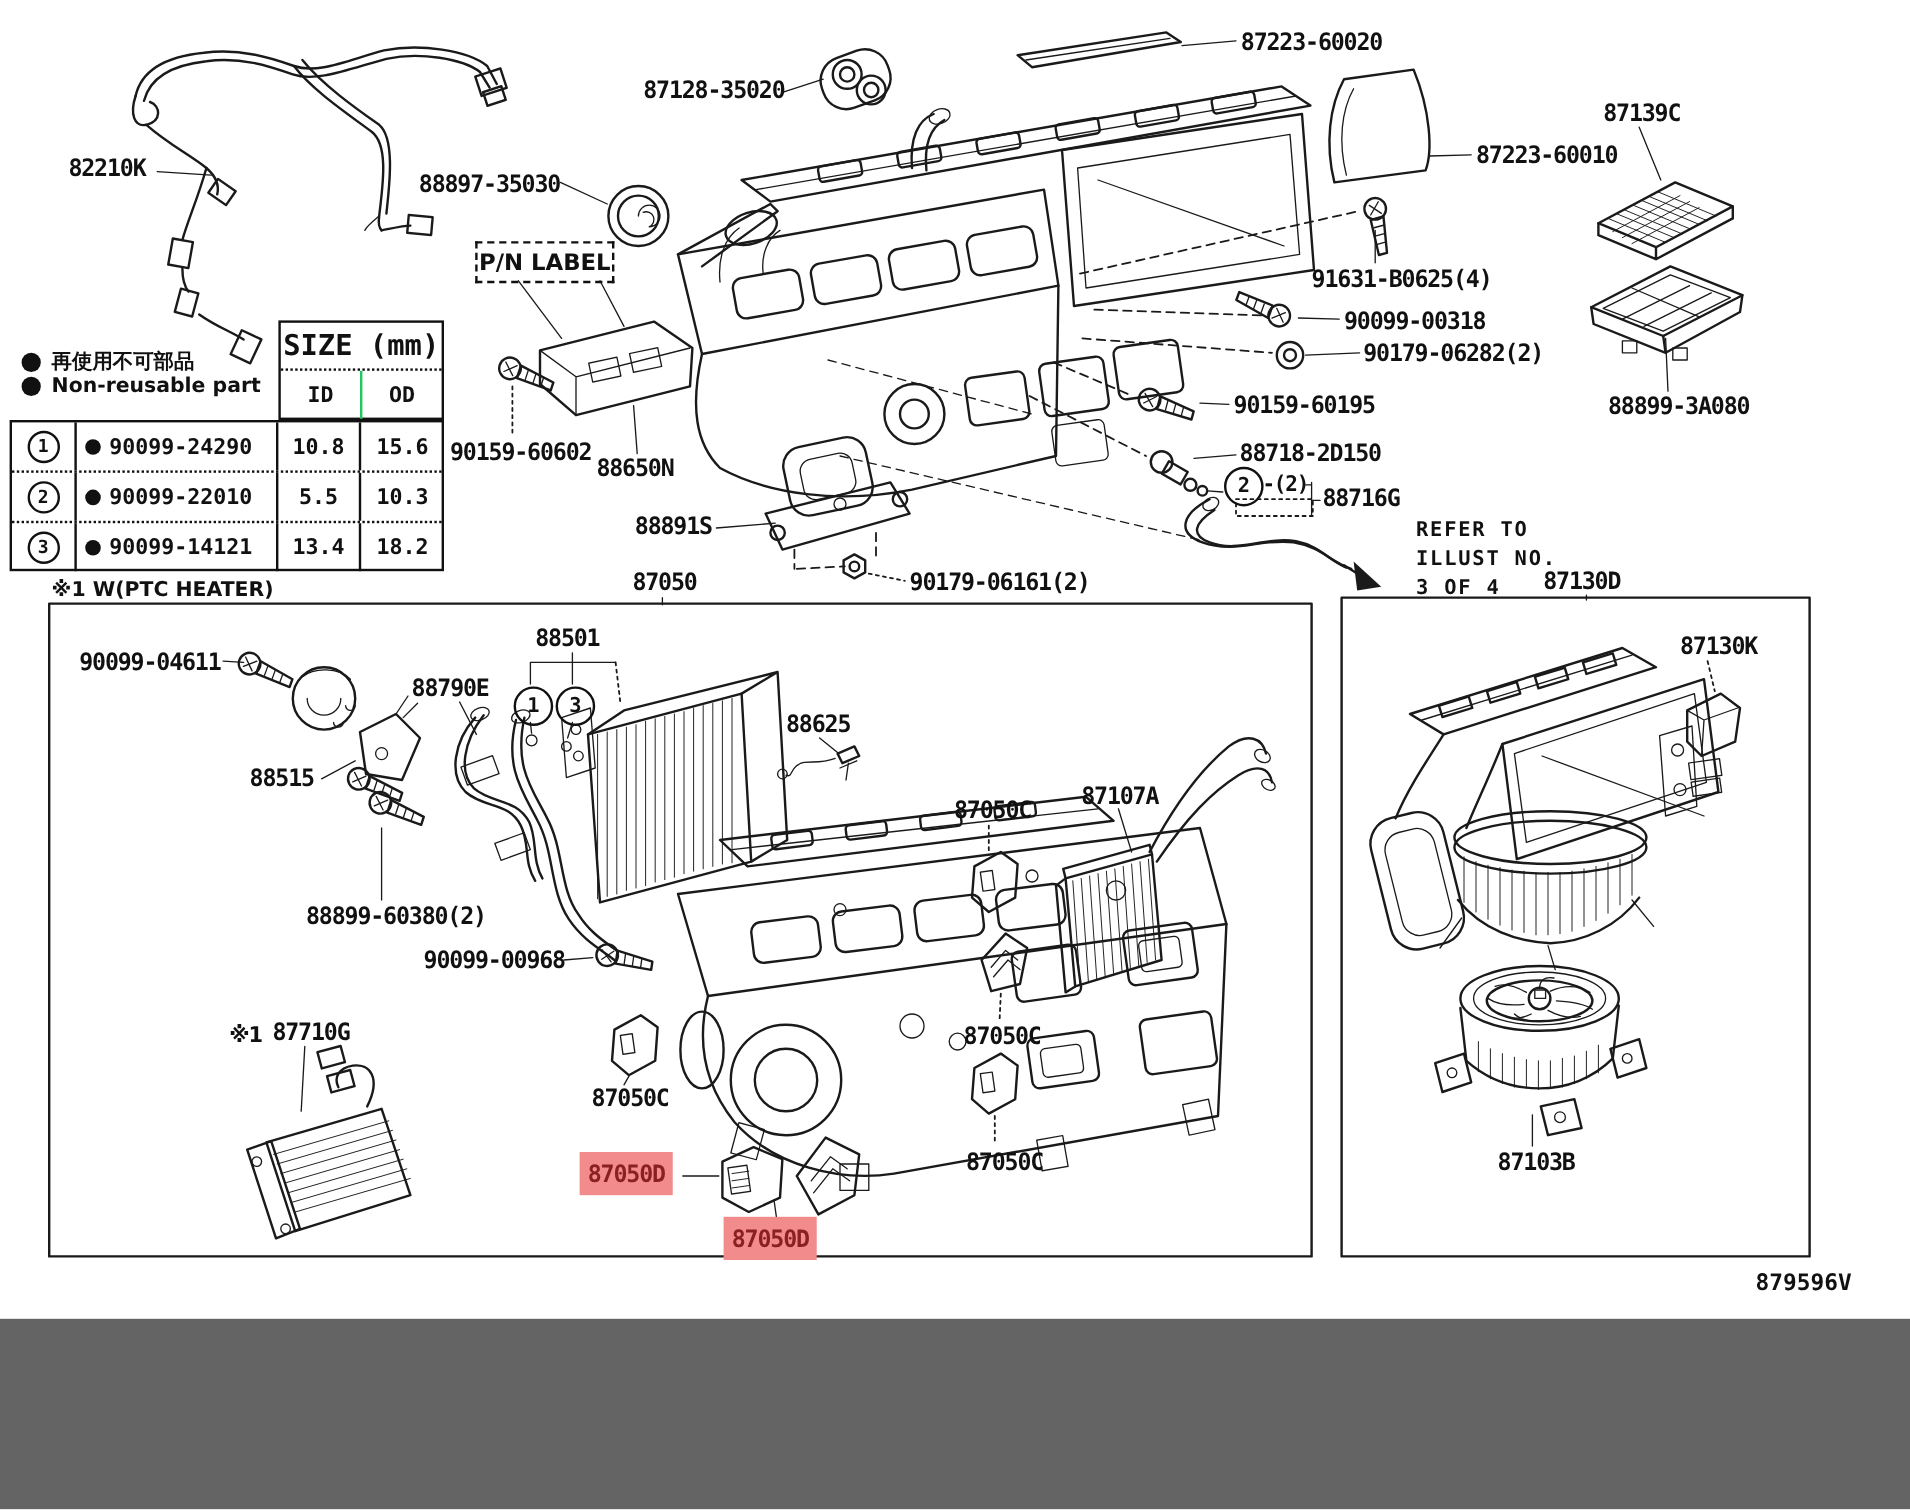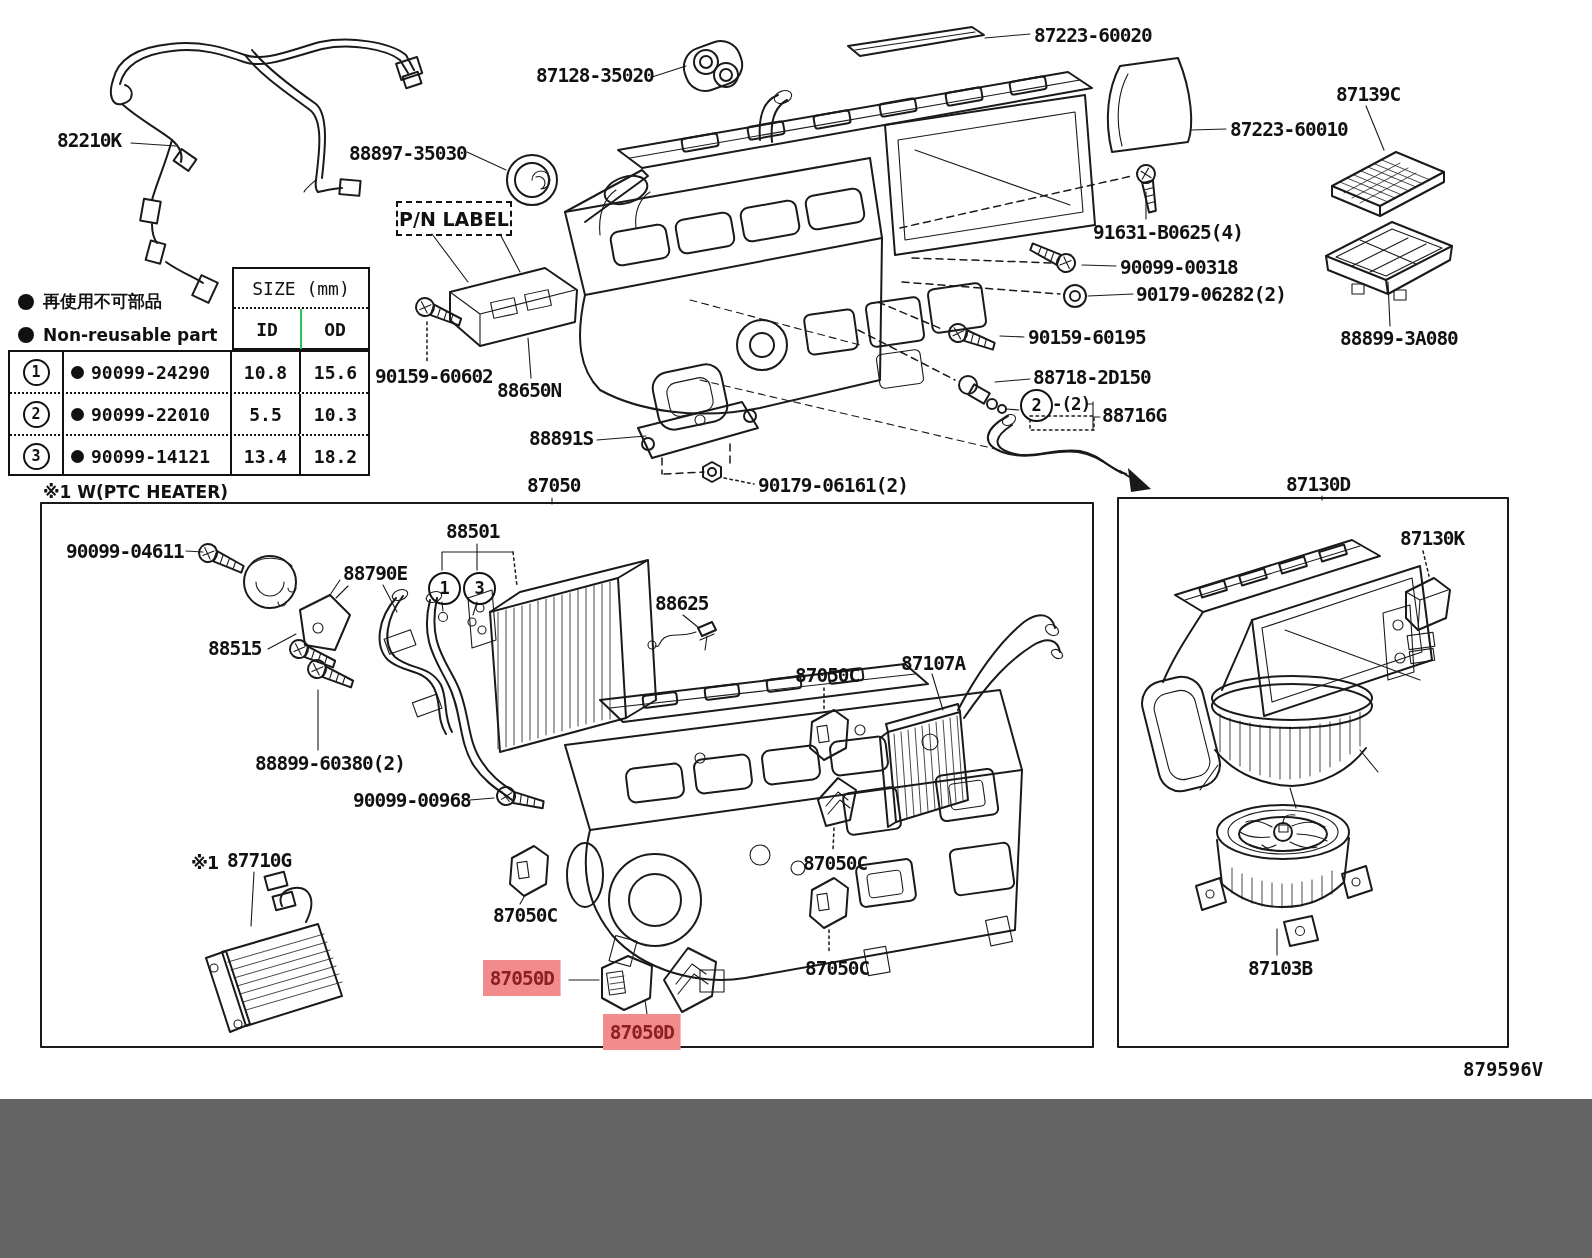--- a/index.html
+++ b/index.html
@@ -24,21 +24,21 @@
   .refer{position:absolute;left:1180px;top:430px;font-weight:bold;font-size:17px;letter-spacing:1.5px;line-height:1.42;}
   .legend-row{position:absolute;display:flex;align-items:center;gap:9px;font-weight:bold;
               font-family:"DejaVu Sans",sans-serif;font-size:17px;letter-spacing:0;}
   .bdot{width:16px;height:16px;border-radius:50%;background:#111;flex:0 0 auto;}
   .bdot.sm{width:13px;height:13px;}
   .note{position:absolute;left:43px;top:482px;font-weight:bold;font-size:17px;
         font-family:"DejaVu Sans",sans-serif;}
   
   .tbl-head{position:absolute;left:232px;top:267px;width:138px;height:83px;border:2.5px solid #111;box-sizing:border-box;}
   .tbl-title{height:38px;border-bottom:2px dotted #111;display:flex;align-items:center;justify-content:center;
-             font-weight:normal;font-size:18px;}
+             font-weight:bold;font-size:24px;}
   .tbl-sub{display:flex;height:40px;}
   .tbl-sub div{flex:1;display:flex;align-items:center;justify-content:center;font-weight:bold;font-size:18px;}
   .tbl-sub div:first-child{border-right:2px solid #22c55e;}
   .tbl-main{position:absolute;left:8px;top:350px;width:362px;height:126px;border:2.5px solid #111;box-sizing:border-box;}
   .trow{display:grid;grid-template-columns:54px 168px 69px 69px;height:40px;border-bottom:2px dotted #111;}
   .trow:last-child{border-bottom:none;}
   .trow>div{display:flex;align-items:center;justify-content:center;font-weight:bold;font-size:18px;border-right:2px solid #111;}
   .trow>div:last-child{border-right:none;}
   .trow .pcell{justify-content:flex-start;gap:7px;padding-left:7px;}
   .circ-s{width:23px;height:23px;border:2px solid #111;border-radius:50%;display:flex;align-items:center;
@@ -432,26 +432,31 @@
 <div class="pn" style="left:1248px;top:958px">87103B</div>
 
 <div class="circ" style="left:428px;top:572px">1</div>
 <div class="circ" style="left:463px;top:572px">3</div>
 <div class="circ" style="left:1020px;top:389px">2</div>
 
 <div class="pnbox">
   <span>P/N LABEL</span>
 </div>
 
+<div class="refer">
+  <div>REFER TO</div>
+  <div>ILLUST NO.</div>
+  <div>3 OF 4</div>
+</div>
 
 <div class="legend-row" style="left:18px;top:290px">
   <span class="bdot"></span>
   <span>再使用不可部品</span>
 </div>
-<div class="legend-row" style="left:18px;top:325px">
+<div class="legend-row" style="left:18px;top:312px">
   <span class="bdot"></span>
   <span>Non-reusable part</span>
 </div>
 
 <div class="tbl-head">
   <div class="tbl-title">SIZE (mm)</div>
   <div class="tbl-sub">
     <div>ID</div>
     <div>OD</div>
   </div>

